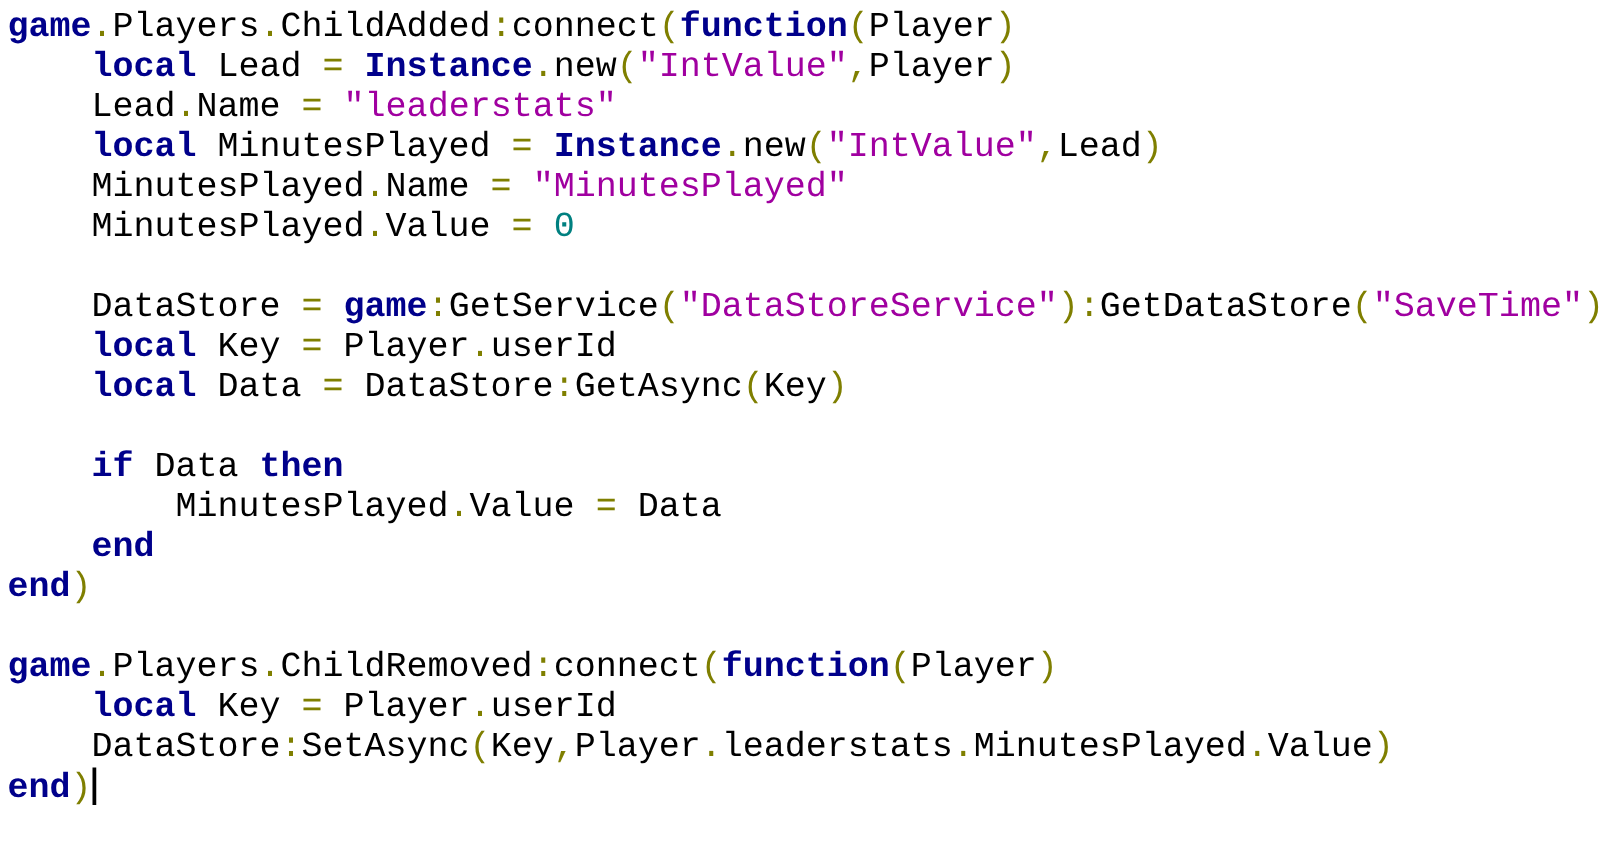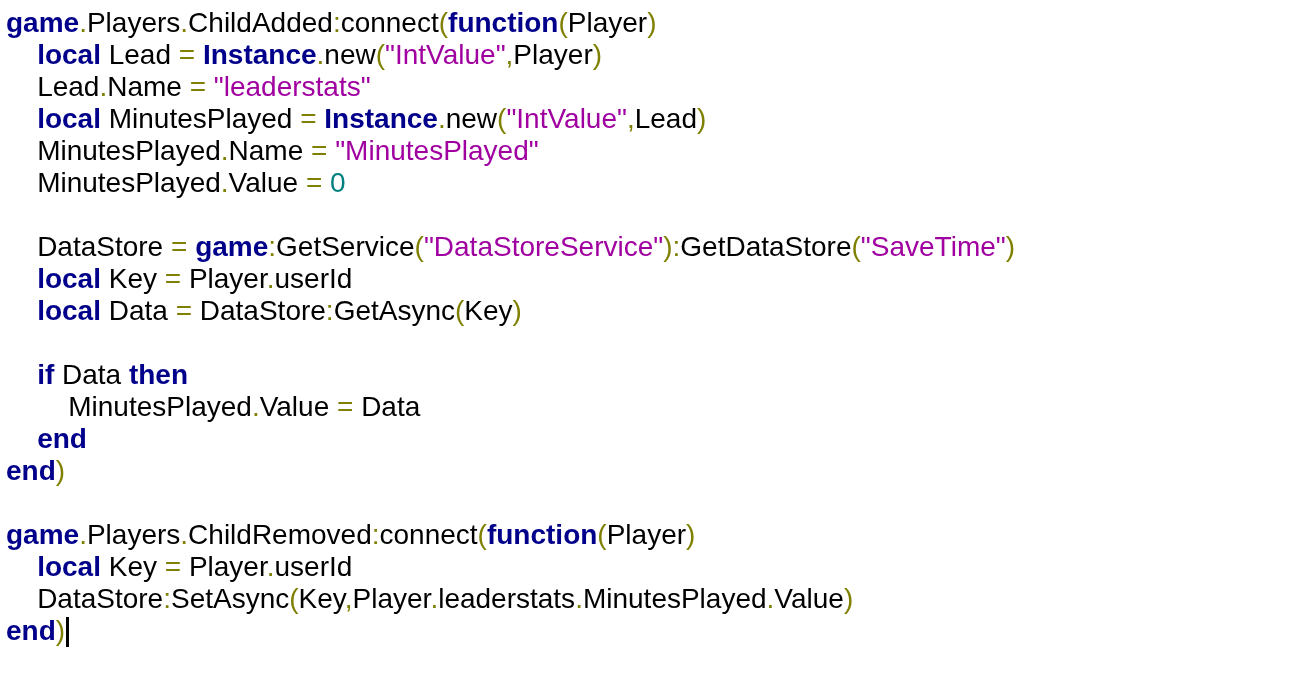--- a/index.html
+++ b/index.html
@@ -19,21 +19,21 @@
   body {
     width: 1296px;
     height: 684px;
     overflow: hidden;
   }
   .code-editor {
     box-sizing: border-box;
     width: 1296px;
     height: 684px;
     padding: 7px 0 0 6px;
-    font-family: Liberation Sans, sans-serif;
+    font-family: Liberation Mono, monospace;
     font-size: 28px;
     line-height: 32px;
     white-space: pre;
     cursor: text;
   }
   .line {
     height: 32px;
   }
   .k { color: var(--kw); font-weight: bold; }
   .n { color: var(--plain); }

